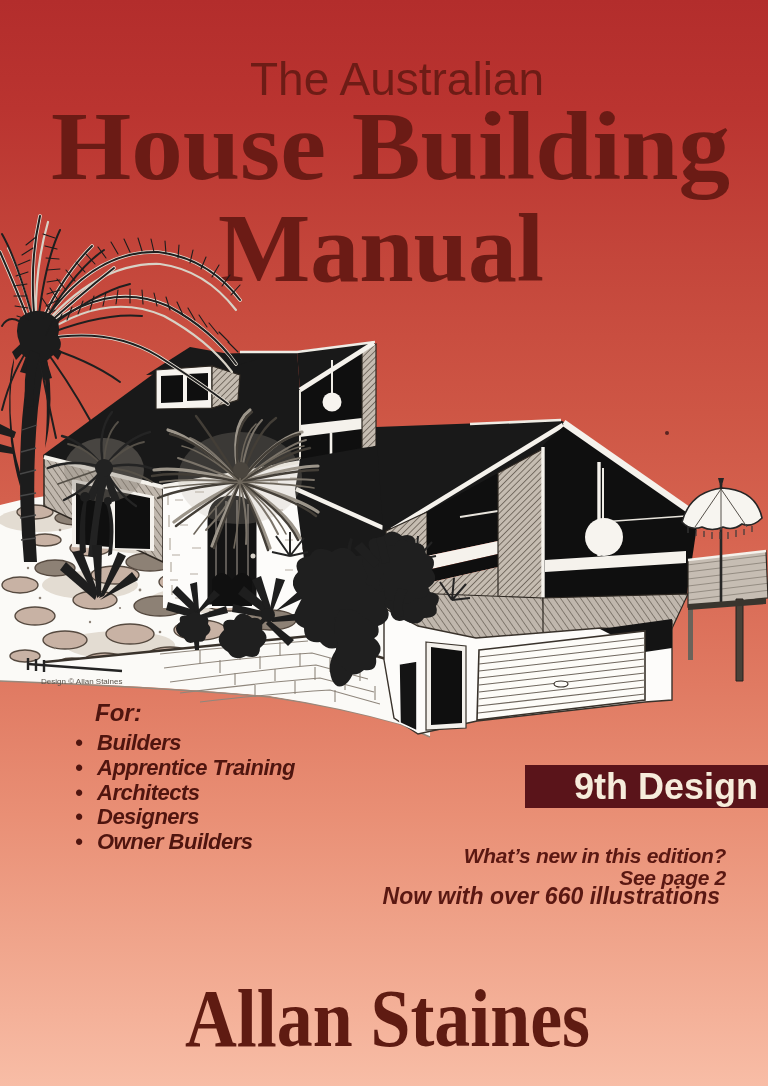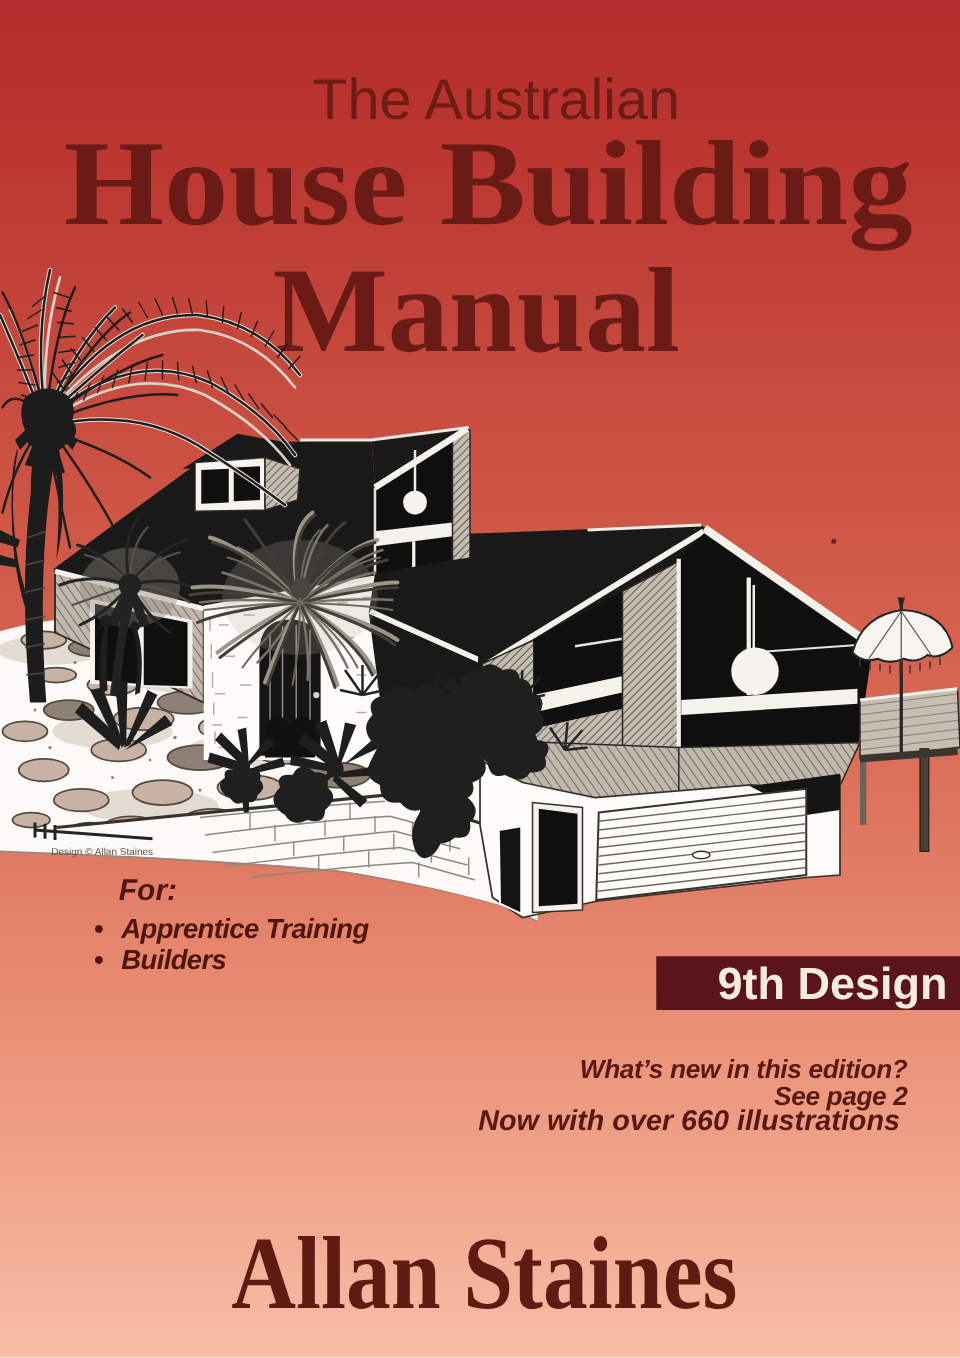--- a/index.html
+++ b/index.html
@@ -467,22 +467,25 @@
     <path d="M28,664 L122,671"></path>
     <path d="M28,658 L28,670 M36,659 L36,671 M44,660 L44,672"></path>
   </g>
 
   <text x="41" y="684" font-size="8" fill="#5a524a" font-family="Liberation Sans,sans-serif">Design © Allan Staines</text>
   </svg>
 
   <div class="abs forhead">For:</div>
 
   <div class="abs blist">
+    <div><span class="b">•</span>Builders</div>
     <div><span class="b">•</span>Apprentice Training</div>
-    <div><span class="b">•</span>Builders</div>
+    <div><span class="b">•</span>Architects</div>
+    <div><span class="b">•</span>Designers</div>
+    <div><span class="b">•</span>Owner Builders</div>
   </div>
 
   <div class="abs ed9">9th Design</div>
 
   <div class="abs whatsnew">What’s new in this edition?<br>See page 2</div>
 
   <div class="abs nowwith">Now with over 660 illustrations</div>
 
   <div class="abs author" id="t9">Allan Staines</div>
 </div>

